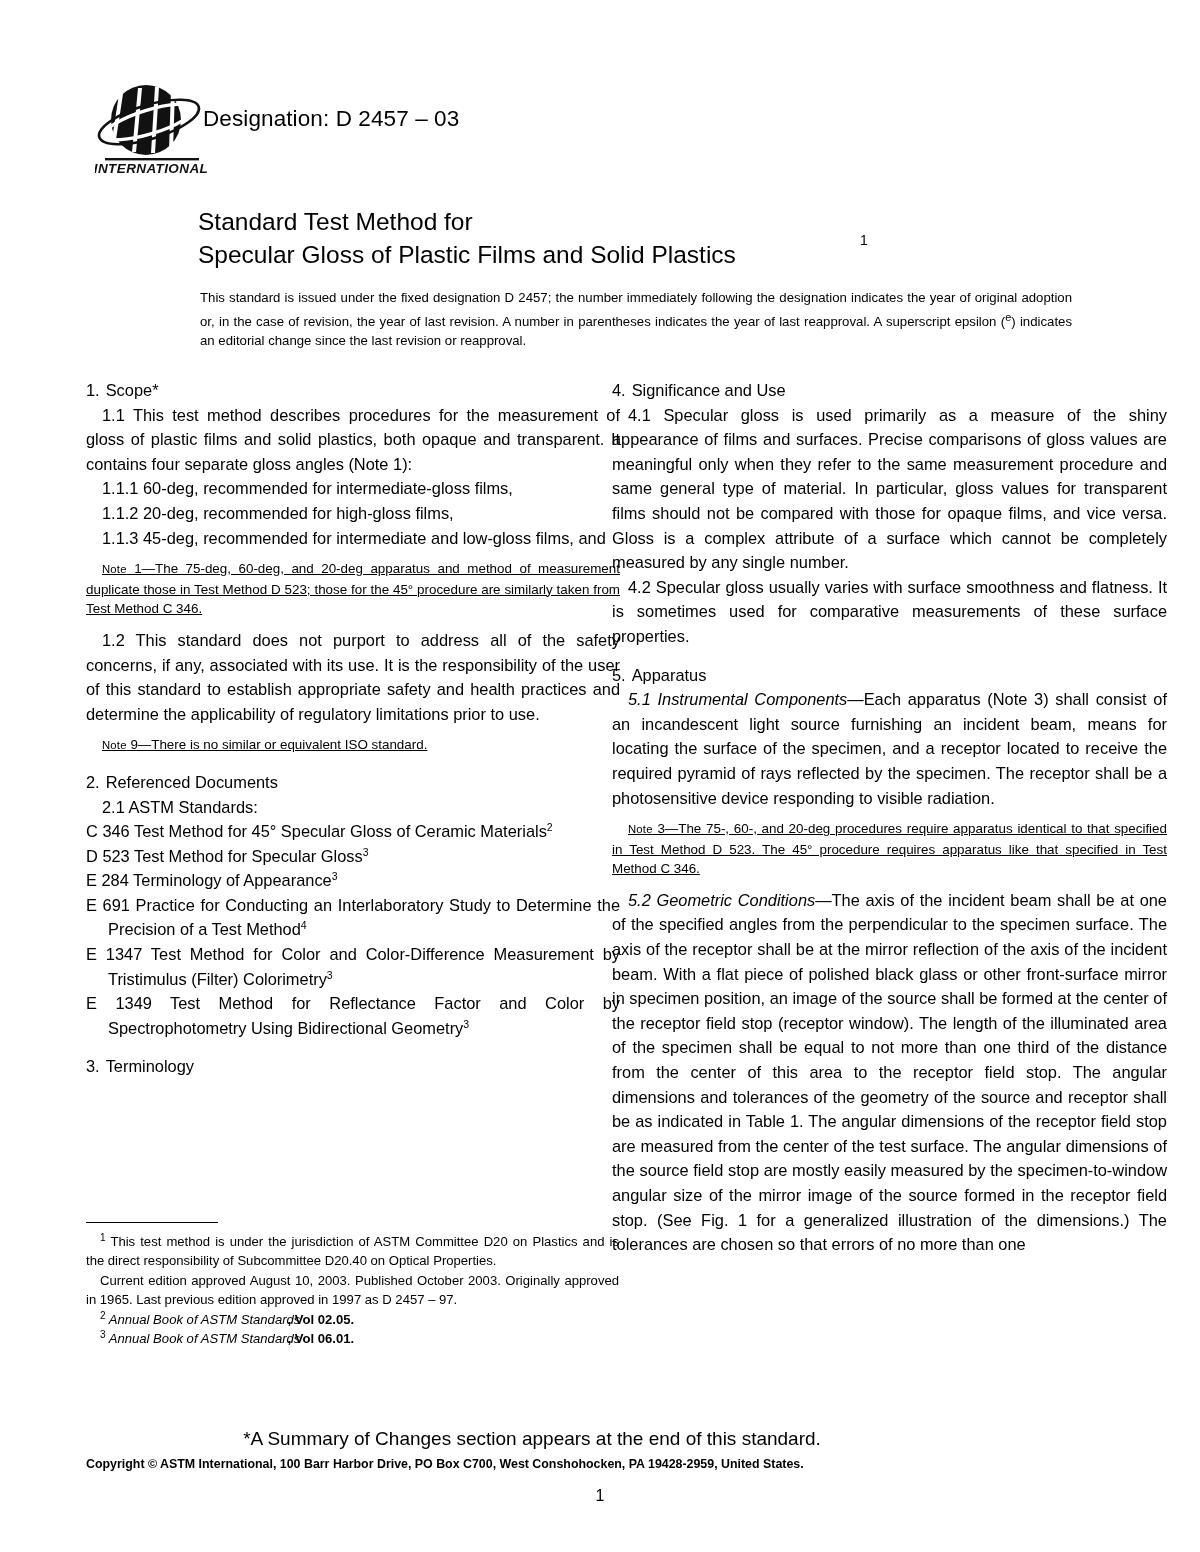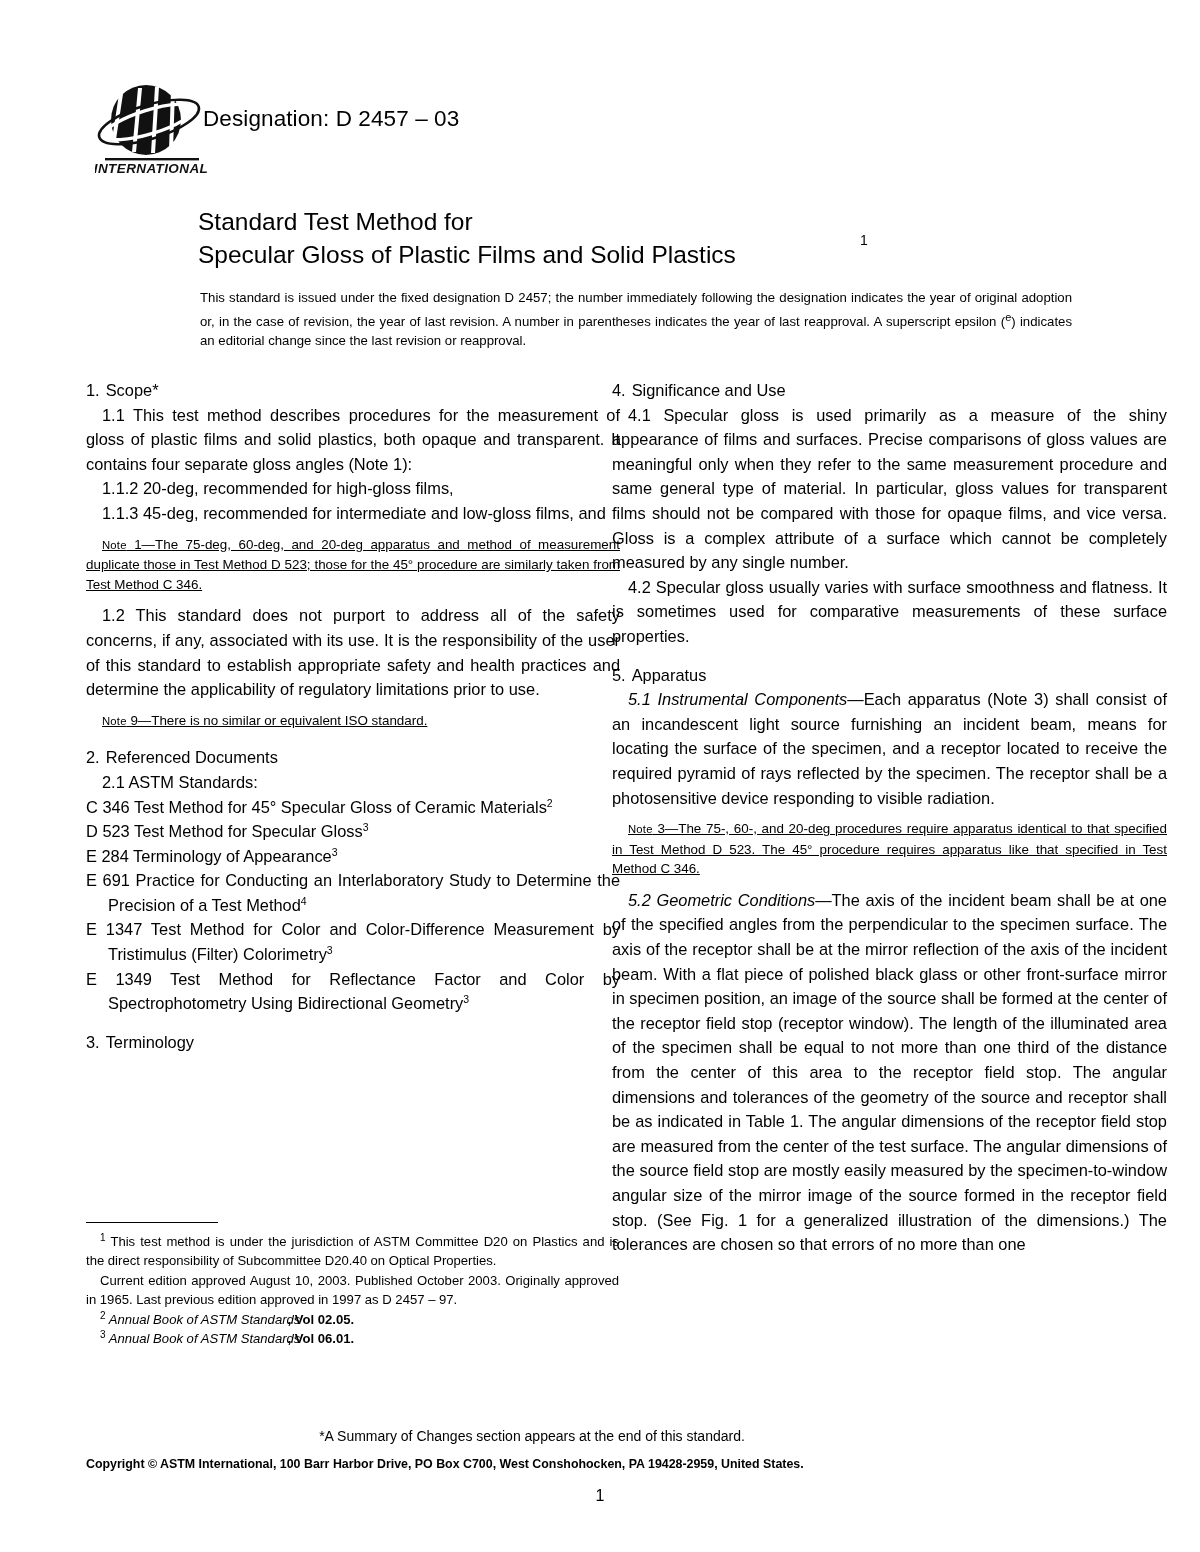--- a/index.html
+++ b/index.html
@@ -164,21 +164,21 @@
   }
   .overlap { margin-left: -13px; font-weight: bold; }
 
   
   .summary-note {
     position: absolute;
     left: 0;
     top: 1428px;
     width: 1064px;
     text-align: center;
-    font-size: 14px;
+    font-size: 19px;
   }
   .copyright {
     position: absolute;
     left: 86px;
     top: 1457px;
     font-size: 12.4px;
     white-space: nowrap;
     font-weight: bold;
   }
   .pagenum {
@@ -224,20 +224,21 @@
   </div>
   <div class="title-fn">1</div>
 
   <div class="preamble"><span>This standard is issued under the fixed designation D 2457; the number immediately following the designation indicates the year of original adoption or, in the case of revision, the year of last revision. A number in parentheses indicates the year of last reapproval. A superscript epsilon (</span><span class="eps">e</span><span>) indicates an editorial change since the last revision or reapproval.</span></div>
 
   <div class="col col-left">
 
     <div class="sec-head"><span class="num">1.</span><span>Scope*</span></div>
 
     <p class="para">1.1 This test method describes procedures for the measurement of gloss of plastic films and solid plastics, both opaque and transparent. It contains four separate gloss angles (Note 1):</p>
+    <p class="para">1.1.1 60-deg, recommended for intermediate-gloss films,</p>
     <p class="para">1.1.2 20-deg, recommended for high-gloss films,</p>
     <p class="para">1.1.3 45-deg, recommended for intermediate and low-gloss films, and</p>
 
     <p class="note"><span class="sc">Note</span><span> 1—The 75-deg, 60-deg, and 20-deg apparatus and method of measurement duplicate those in Test Method D 523; those for the 45° procedure are similarly taken from Test Method C 346.</span></p>
 
     <div class="gap-s"></div>
     <p class="para">1.2 This standard does not purport to address all of the safety concerns, if any, associated with its use. It is the responsibility of the user of this standard to establish appropriate safety and health practices and determine the applicability of regulatory limitations prior to use.</p>
 
     <p class="note"><span class="sc">Note</span><span> 9—There is no similar or equivalent ISO standard.</span></p>
 

